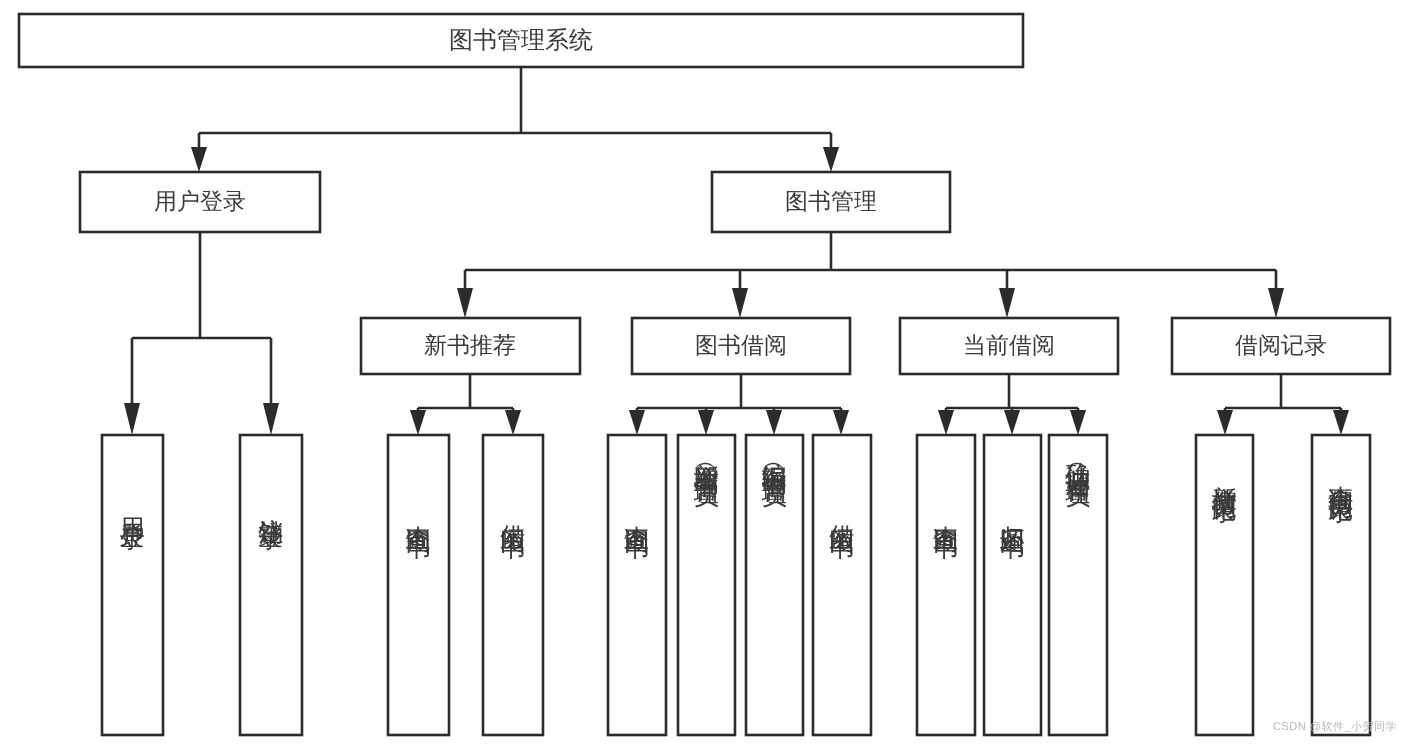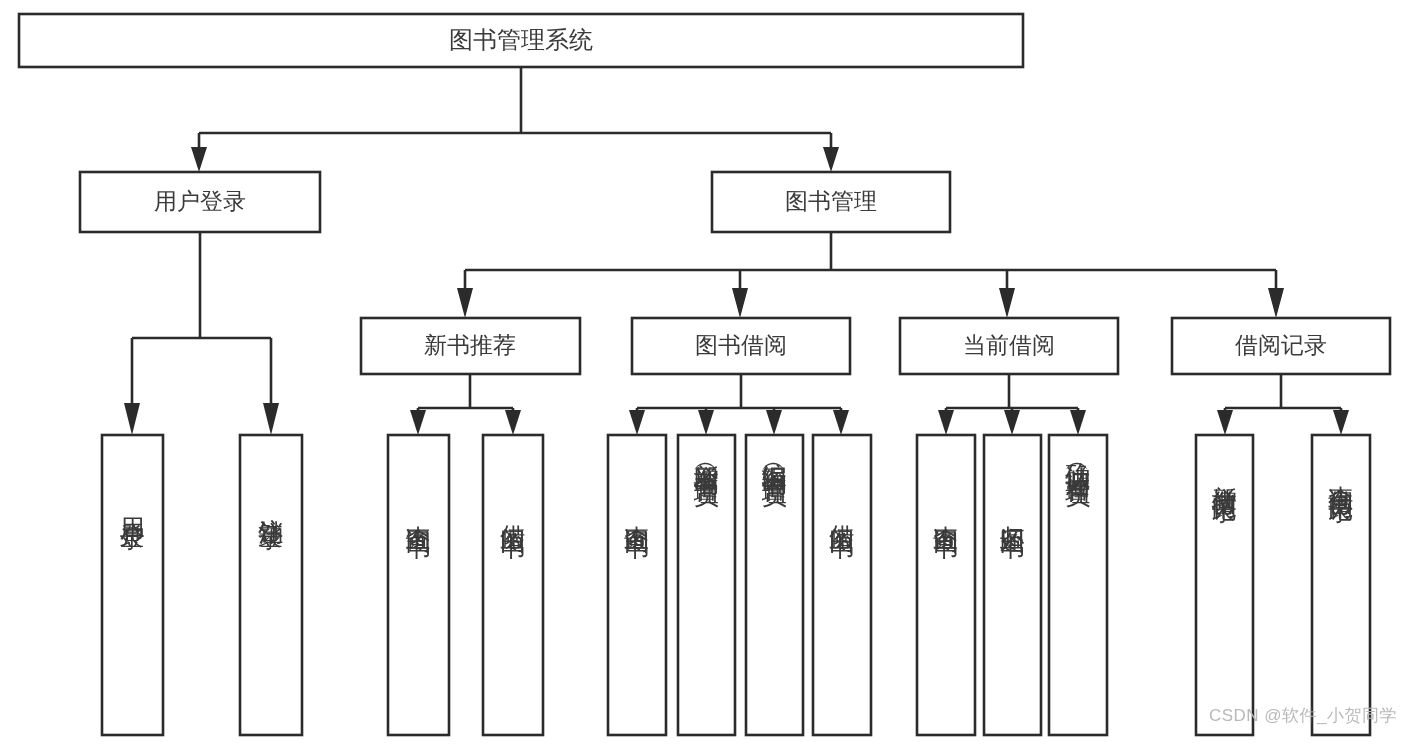--- a/index.html
+++ b/index.html
@@ -64,23 +64,23 @@
     font-family: "Liberation Sans", "DejaVu Sans", sans-serif;
     font-size: 25px;
     line-height: 1.05;
     letter-spacing: 3px;
     color: #3a3a3a;
     white-space: nowrap;
   }
   .watermark {
     position: absolute;
     right: 8px;
-    bottom: 15px;
-    font-family: "Liberation Sans", "DejaVu Sans", sans-serif;
-    font-size: 17px;
+    bottom: 8px;
+    font-family: "Liberation Sans", "DejaVu Sans", sans-serif;
+    font-size: 11px;
     color: #b9b9b9;
     letter-spacing: 0.5px;
     user-select: none;
   }
 </style>
 </head>
 <body>
 
 <div id="diagram-root">
 

